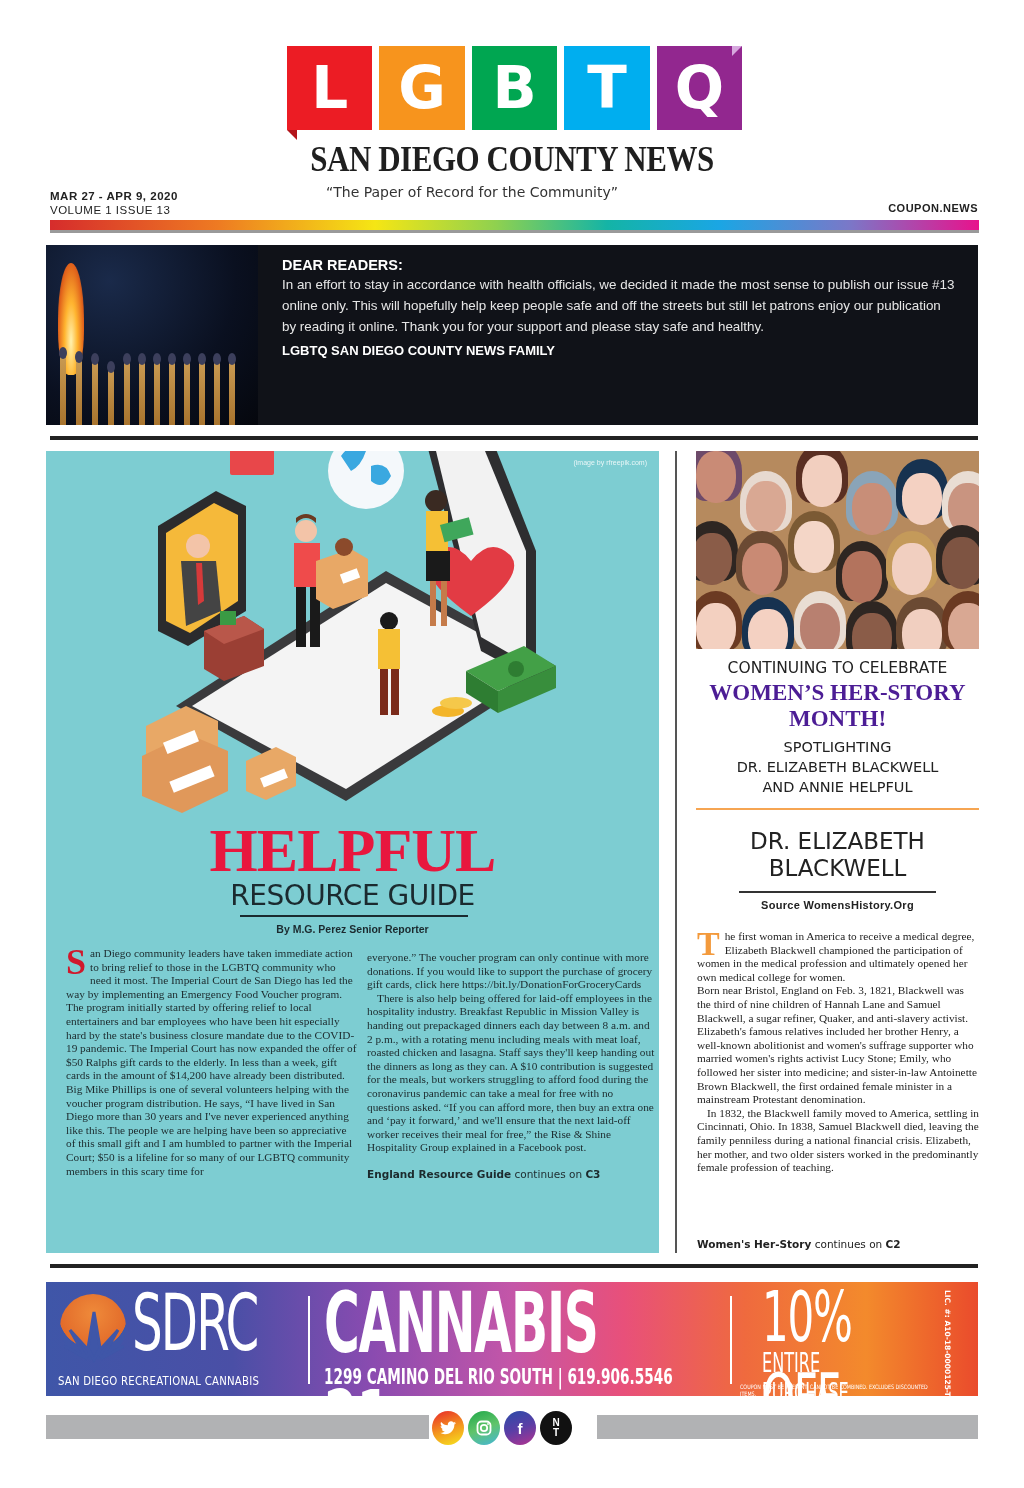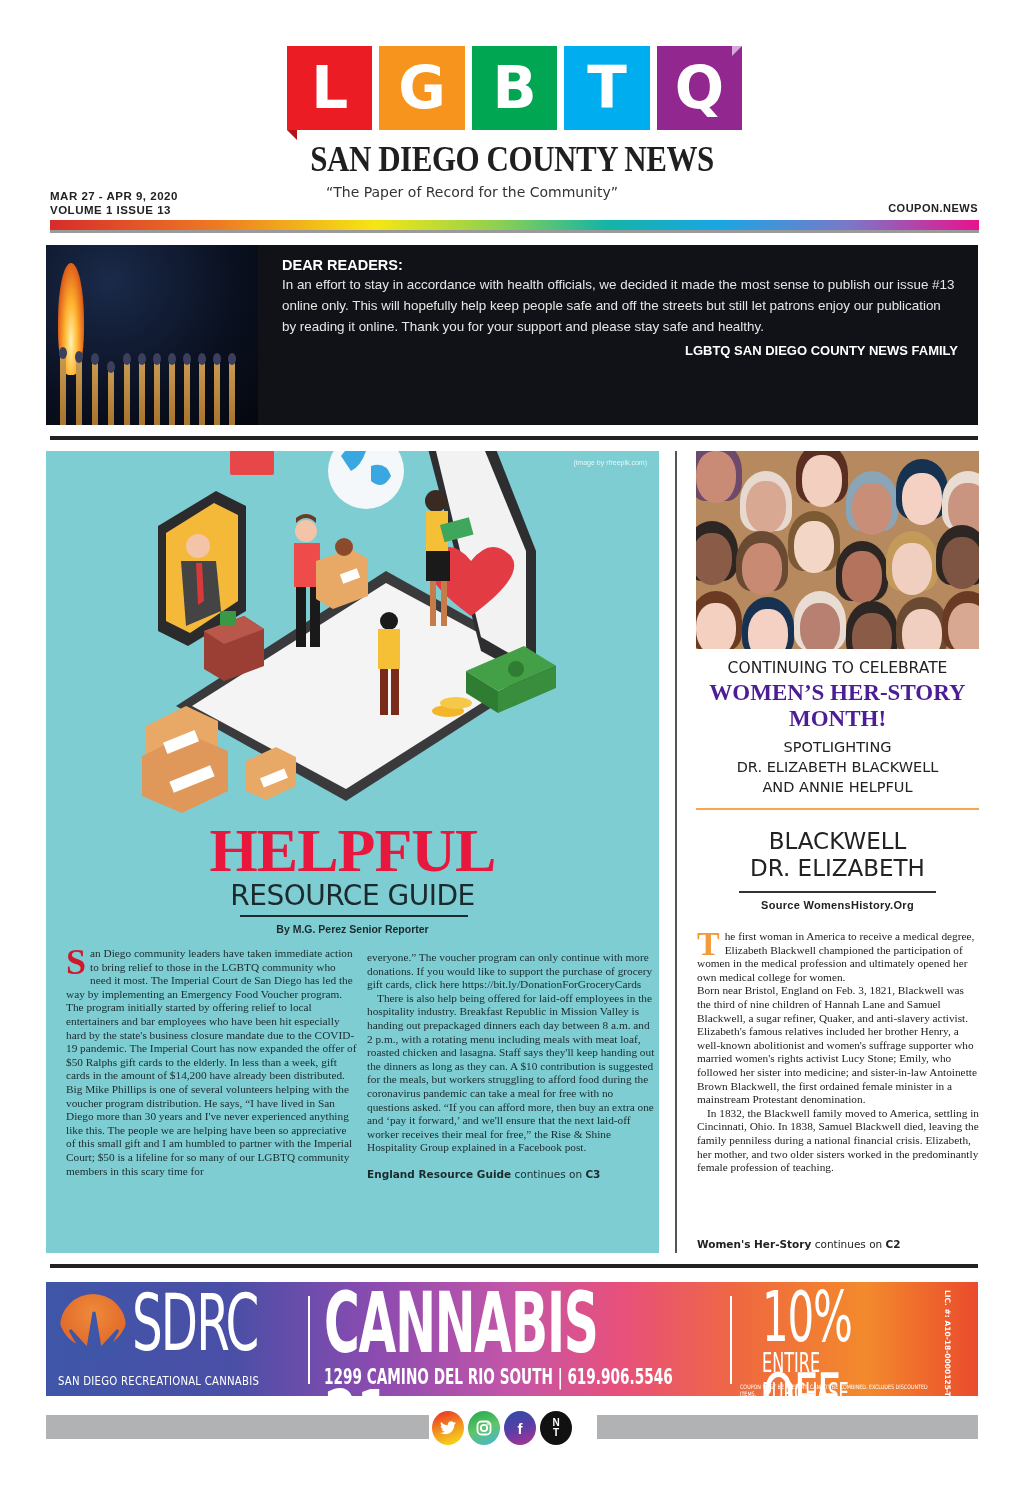--- a/index.html
+++ b/index.html
@@ -14,38 +14,38 @@
     border-left: 10px solid transparent; border-top: 10px solid #b3151b; }
   .logo-tile.last::after { content: ""; position: absolute; right: 0; top: 0; width: 0; height: 0;
     border-left: 10px solid #d6a8de; border-bottom: 10px solid transparent; border-top: 0; }
 
   .paper-name { position: absolute; left: 0; width: 1024px; top: 138px; text-align: center;
     font-family: "Liberation Serif", serif; font-weight: bold; font-size: 36px; letter-spacing: -0.5px; color: #1f1f1f;
     transform: scaleX(0.86); }
   .tagline { position: absolute; left: 0; width: 944px; top: 184px; text-align: center;
     font-family: "DejaVu Sans", sans-serif; font-size: 14px; color: #333; }
   .issue-date { position: absolute; left: 50px; top: 190px; font-weight: bold; font-size: 11.5px; letter-spacing: 0.5px; color: #222; }
-  .issue-vol { position: absolute; left: 50px; top: 204px; font-weight: bold; font-size: 11.5px; letter-spacing: 0.5px; color: #222; }
+  .issue-vol { position: absolute; left: 50px; top: 204px; font-weight: normal; font-size: 11.5px; letter-spacing: 0.5px; color: #222; }
   .site-url { position: absolute; right: 46px; top: 202px; font-weight: bold; font-size: 11px; letter-spacing: 0.5px; color: #222; }
   .rainbow-bar { position: absolute; left: 50px; top: 220px; width: 929px; height: 10px;
     background: linear-gradient(90deg, #d62c2c 0%, #ee7a22 18%, #f5e614 35%, #8fd14f 48%, #14b4a6 60%, #1aa6e4 72%, #7a78c8 86%, #e8128c 100%); }
   .rainbow-shadow { position: absolute; left: 50px; top: 230px; width: 929px; height: 3px; background: #9a9a9a; }
 
   
   .notice { position: absolute; left: 46px; top: 245px; width: 932px; height: 180px; background: #101218; display: flex; }
   .notice-photo { width: 212px; height: 180px; position: relative; overflow: hidden;
     background: radial-gradient(ellipse at 30% 20%, #1a2a4a 0%, #0a1020 60%, #05070d 100%); }
   .match { position: absolute; bottom: 0; width: 6px; height: 62px; background: linear-gradient(#c99a52, #a8742e); }
   .match::before { content: ""; position: absolute; top: -8px; left: -1px; width: 8px; height: 12px; border-radius: 50%; background: #3c3f5c; }
   .flame { position: absolute; left: 12px; top: 18px; width: 26px; height: 112px; border-radius: 50% 50% 40% 40%;
     background: radial-gradient(ellipse at 50% 70%, #fff2b0 0%, #ffb530 35%, #e0601a 70%, rgba(200,60,10,0) 100%); }
   .notice-text { flex: 1; padding: 12px 20px 0 24px; color: #f0f0f0; }
   .notice-heading { font-weight: bold; font-size: 14.5px; color: #fff; margin-bottom: 1px; }
   .notice-body { font-family: Liberation Sans, sans-serif; font-size: 13.4px; line-height: 21px; color: #e6e6e6; }
-  .notice-sign { font-weight: bold; font-size: 13px; color: #fff; margin-top: 6px; text-align: right; }
+  .notice-sign { font-weight: bold; font-size: 13px; color: #fff; margin-top: 6px; }
 
   .rule-thick { position: absolute; left: 50px; width: 928px; height: 4px; background: #222; }
 
   
   .feature { position: absolute; left: 46px; top: 451px; width: 613px; height: 802px; background: #7dcdd2; }
   .credit { position: absolute; right: 12px; top: 8px; font-size: 7px; color: #e8f6f7; }
   .illus { position: absolute; left: 90px; top: 0; width: 440px; height: 370px; }
 
   .headline { position: absolute; left: 0; width: 613px; top: 368px; text-align: center;
     font-family: "Liberation Serif", serif; font-weight: bold; font-size: 62px; color: #e8173e; letter-spacing: -1px; line-height: 1; }
@@ -275,22 +275,22 @@
   <div class="celebrate c1">CONTINUING TO CELEBRATE</div>
   <div class="celebrate c2">WOMEN’S HER-STORY MONTH!</div>
   <div class="celebrate c3">
     <div>SPOTLIGHTING</div>
     <div>DR. ELIZABETH BLACKWELL</div>
     <div>AND ANNIE HELPFUL</div>
   </div>
   <div class="orange-rule"></div>
 
   <div class="bio-title">
+    <div>DR. ELIZABETH</div>
     <div>BLACKWELL</div>
-    <div>DR. ELIZABETH</div>
   </div>
   <div class="bio-rule"></div>
   <div class="bio-source">Source WomensHistory.Org</div>
 
   <div class="bio-text">
     <p><span class="dropcap-o">T</span><span>he first woman in America to receive a medical degree, Elizabeth Blackwell championed the participation of women in the medical profession and ultimately opened her own medical college for women.</span></p>
     <p>Born near Bristol, England on Feb. 3, 1821, Blackwell was the third of nine children of Hannah Lane and Samuel Blackwell, a sugar refiner, Quaker, and anti-slavery activist. Elizabeth's famous relatives included her brother Henry, a well-known abolitionist and women's suffrage supporter who married women's rights activist Lucy Stone; Emily, who followed her sister into medicine; and sister-in-law Antoinette Brown Blackwell, the first ordained female minister in a mainstream Protestant denomination.</p>
     <p class="indent">In 1832, the Blackwell family moved to America, settling in Cincinnati, Ohio. In 1838, Samuel Blackwell died, leaving the family penniless during a national financial crisis. Elizabeth, her mother, and two older sisters worked in the predominantly female profession of teaching.</p>
   </div>
   <div class="bio-cont"><b>Women's Her-Story</b><span> continues on </span><b>C2</b></div>

